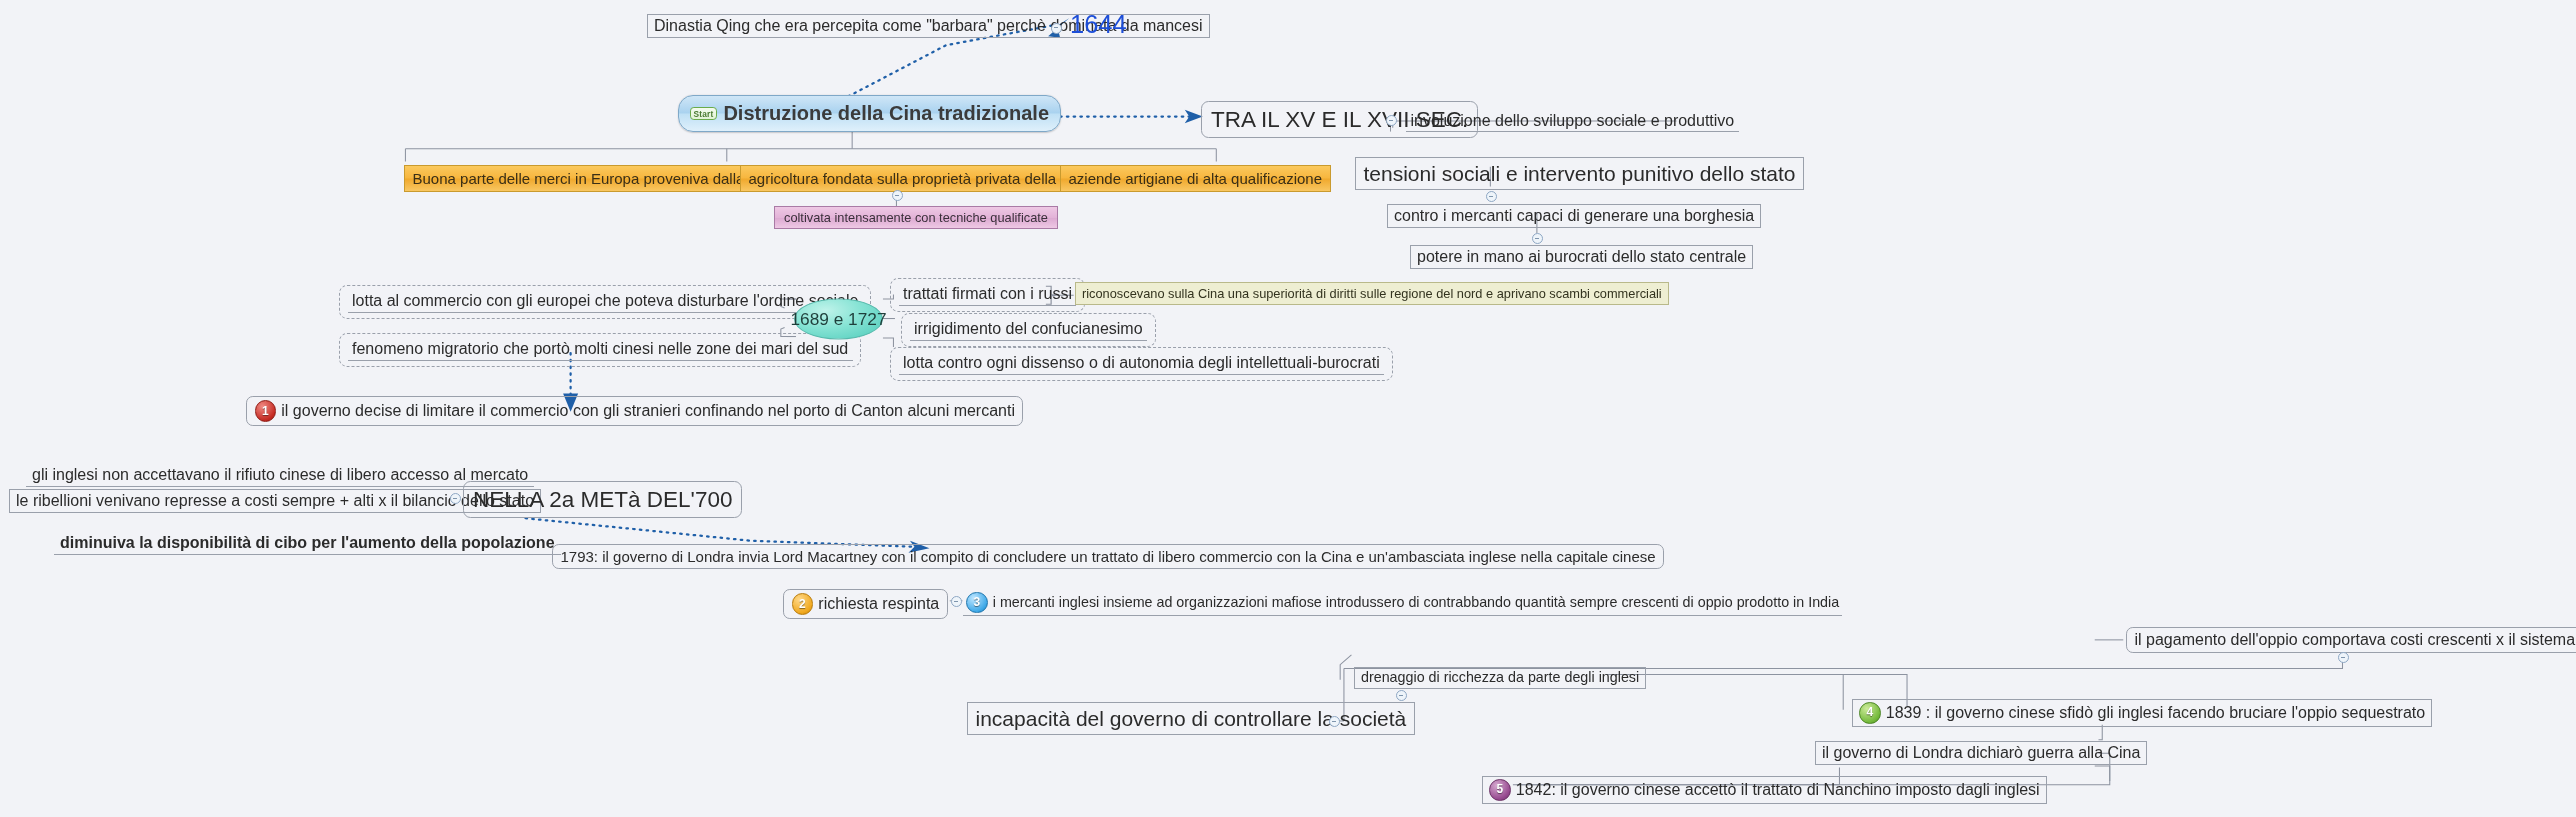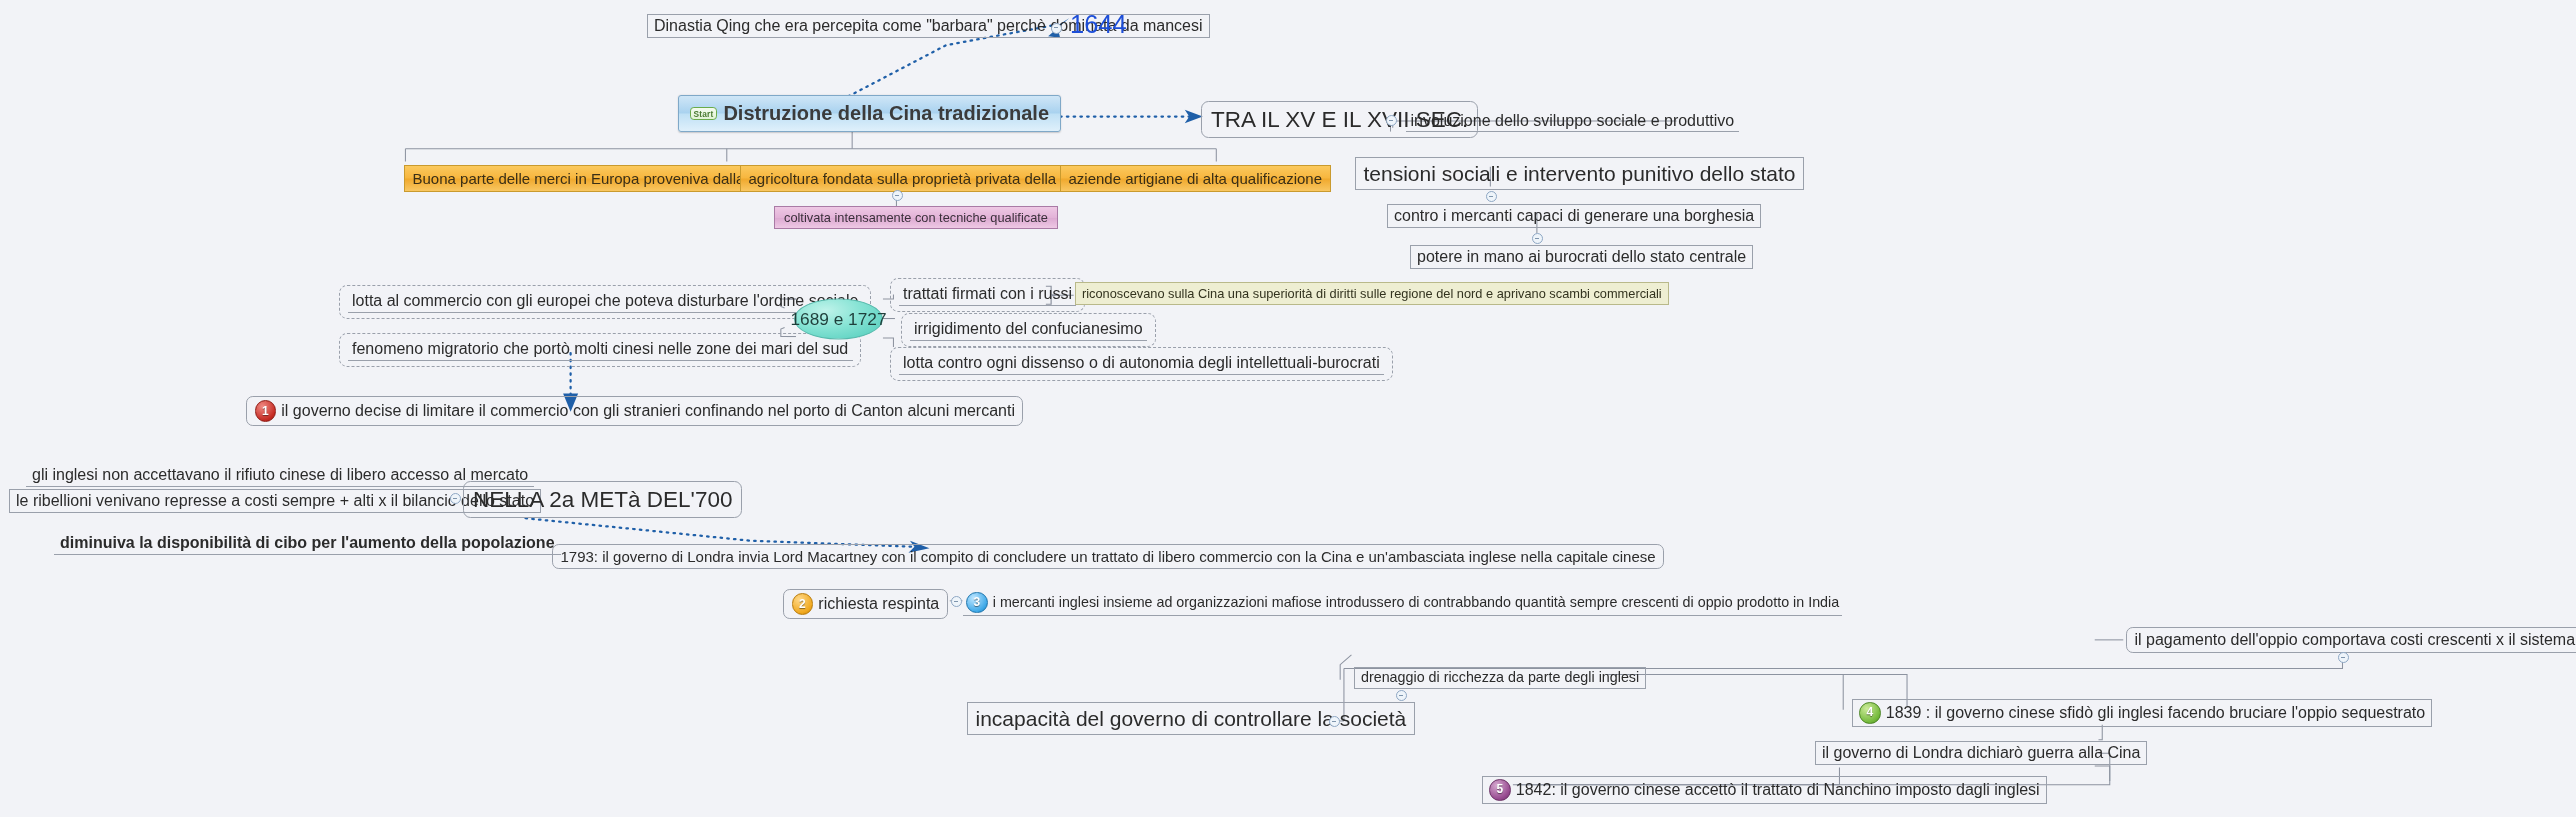--- a/index.html
+++ b/index.html
@@ -36,21 +36,21 @@
   }
   
   .dashed{
     border:1.2px dashed #9aa0ab;border-radius:8.3px;background:transparent;
     padding:4.5px 7.5px;font-size:16px;
   }
   .dashed .inner{border-bottom:0.8px solid #9aa0ab;padding:1.5px 4.5px 2.3px 4.5px;}
 
   
   .central{
-    border:0.8px solid #7fa8c8;border-radius:3px;
+    border:0.8px solid #7fa8c8;border-radius:15px;
     background:linear-gradient(180deg,#cfe6f7 0%,#a9d2ef 48%,#bfe0f5 52%,#dff0fb 100%);
     padding:6px 10.5px;font-size:20px;font-weight:bold;color:#3b3b3b;
     box-shadow:0 0.8px 1.5px rgba(0,0,0,.18);
     align-items:center;
   }
   .startbadge{
     display:inline-block;border:1.1px solid #6aab4a;border-radius:3.8px;
     background:linear-gradient(180deg,#f4fbef,#e2f3d6);
     color:#4a7a32;font-size:8.3px;font-weight:bold;padding:0.8px 3px;margin-right:6px;
     letter-spacing:0.2px;

